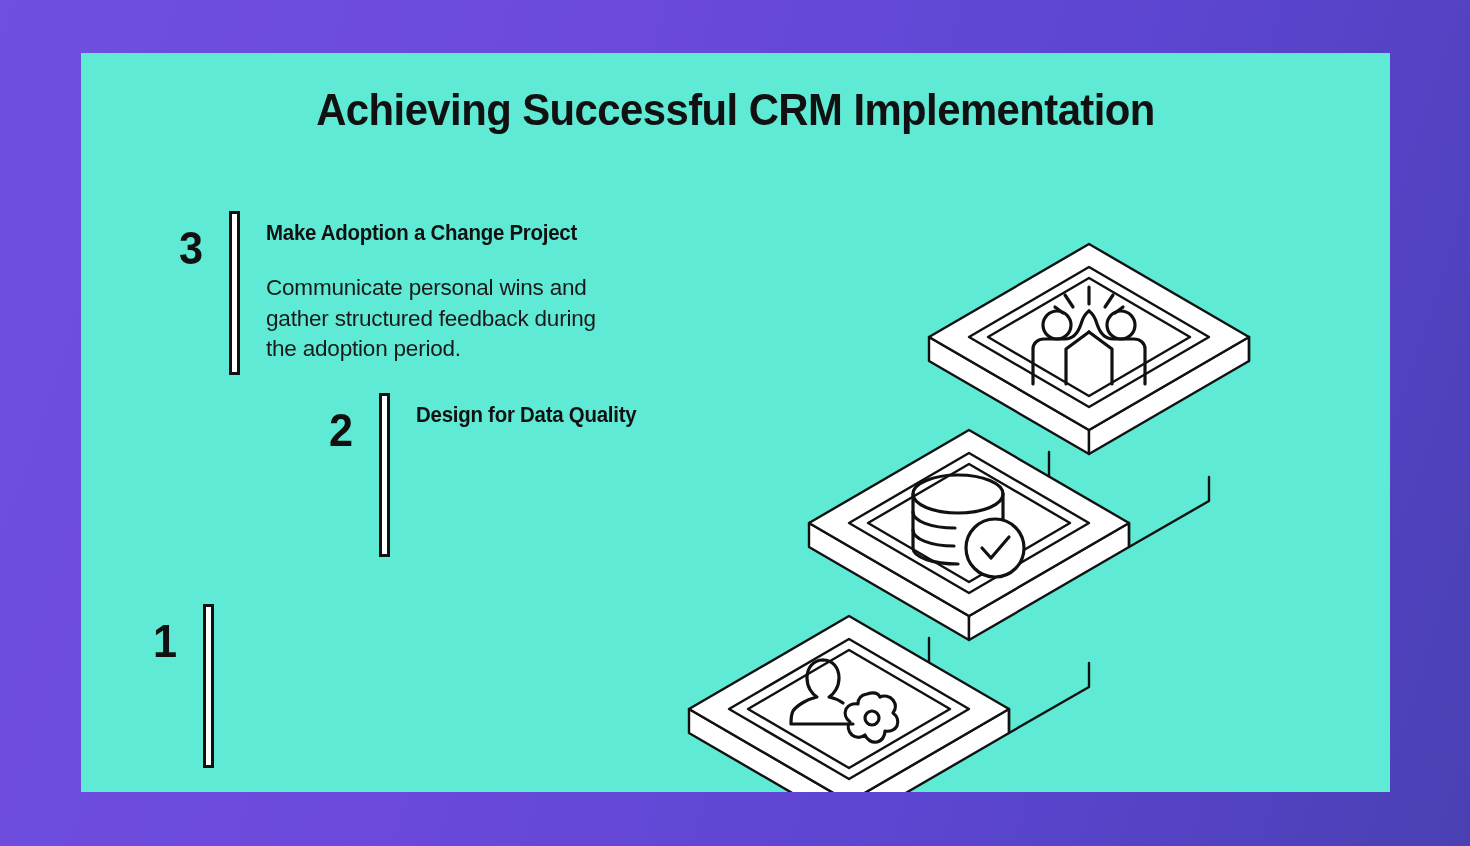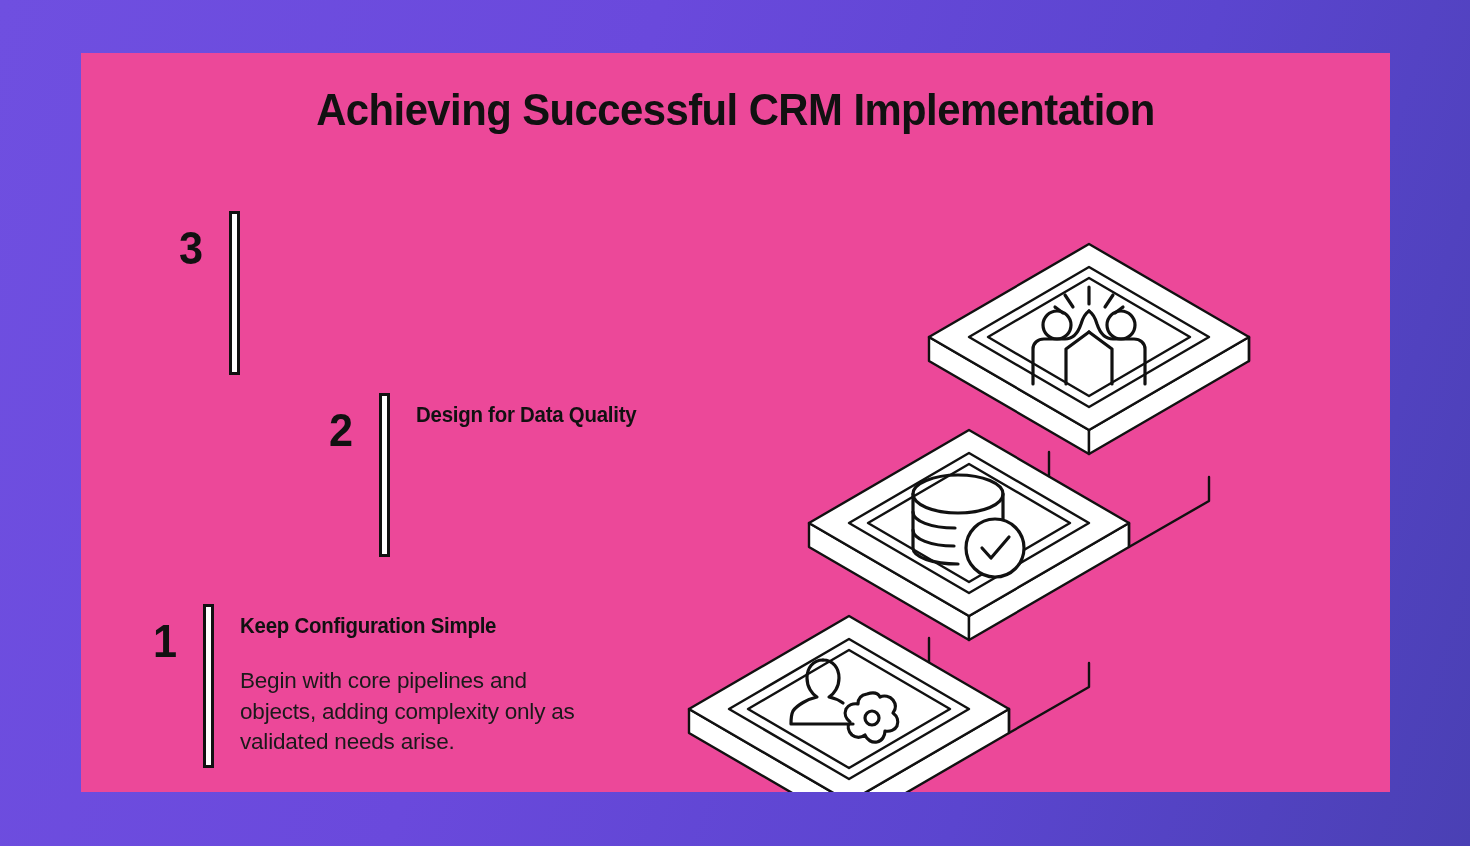--- a/index.html
+++ b/index.html
@@ -16,21 +16,21 @@
     position: relative;
   }
 
   
   #slide-card {
     position: absolute;
     left: 81px;
     top: 53px;
     width: 1309px;
     height: 739px;
-    background: #ec4899;
+    background: #5eead4;
     overflow: hidden;
   }
 
   
   #page-title {
     position: absolute;
     left: 0;
     top: 30px;
     width: 100%;
     text-align: center;
@@ -123,39 +123,39 @@
 </head>
 <body>
 
 <div id="slide-card">
 
   <h1 id="page-title">Achieving Successful CRM Implementation</h1>
 
   <div class="step" id="step-3">
     <div class="step-number">3</div>
     <div class="step-bar"></div>
+    <div class="step-text">
+      <div class="step-heading">Make Adoption a Change Project</div>
+      <div class="step-body">Communicate personal wins and
+gather structured feedback during
+the adoption period.</div>
+    </div>
   </div>
 
   <div class="step" id="step-2">
     <div class="step-number">2</div>
     <div class="step-bar"></div>
     <div class="step-text">
       <div class="step-heading">Design for Data Quality</div>
     </div>
   </div>
 
   <div class="step" id="step-1">
     <div class="step-number">1</div>
     <div class="step-bar"></div>
-    <div class="step-text">
-      <div class="step-heading">Keep Configuration Simple</div>
-      <div class="step-body">Begin with core pipelines and
-objects, adding complexity only as
-validated needs arise.</div>
-    </div>
   </div>
 
   <div id="stairs-illustration">
     <svg width="640" height="600" viewBox="0 0 640 600" fill="none" stroke="#111111" stroke-width="2.4" stroke-linejoin="round" stroke-linecap="round">
 
       <g>
 
         <path d="M 8 506 L 8 530 L 168 623 L 168 599 Z" fill="#ffffff"></path>
         <path d="M 168 623 L 168 599 L 328 506 L 328 530 Z" fill="#ffffff"></path>
 

